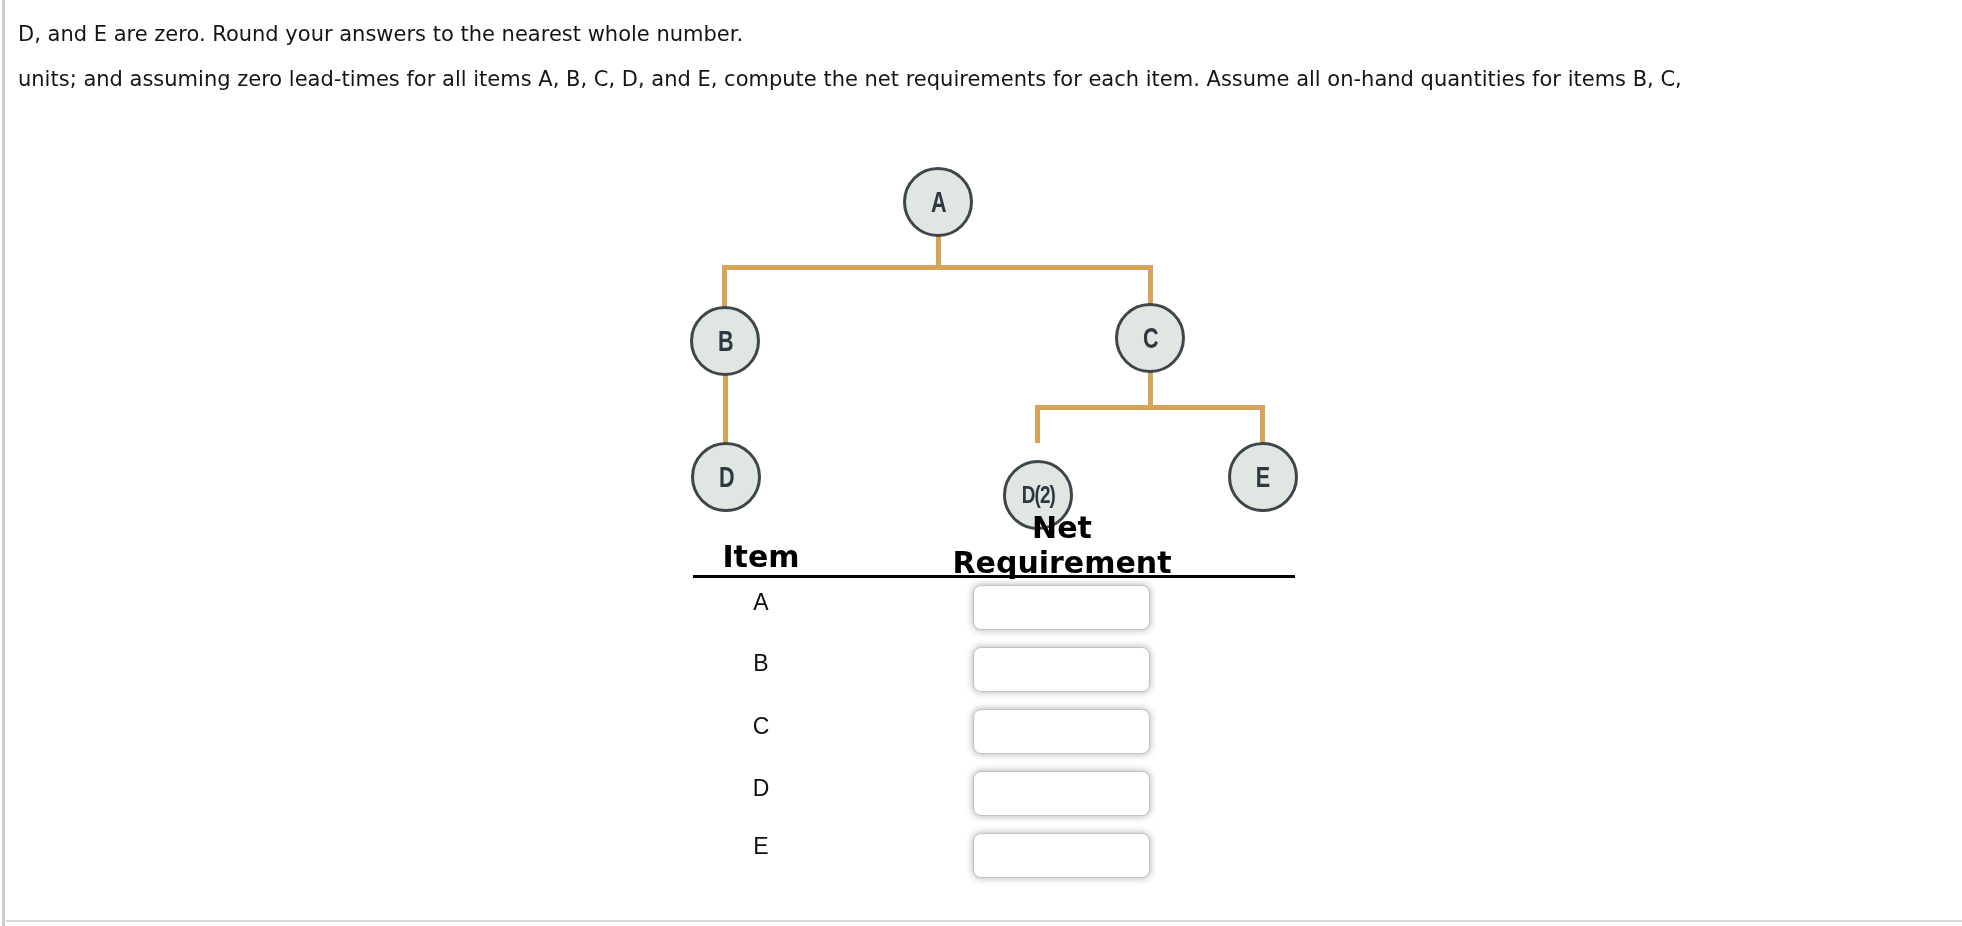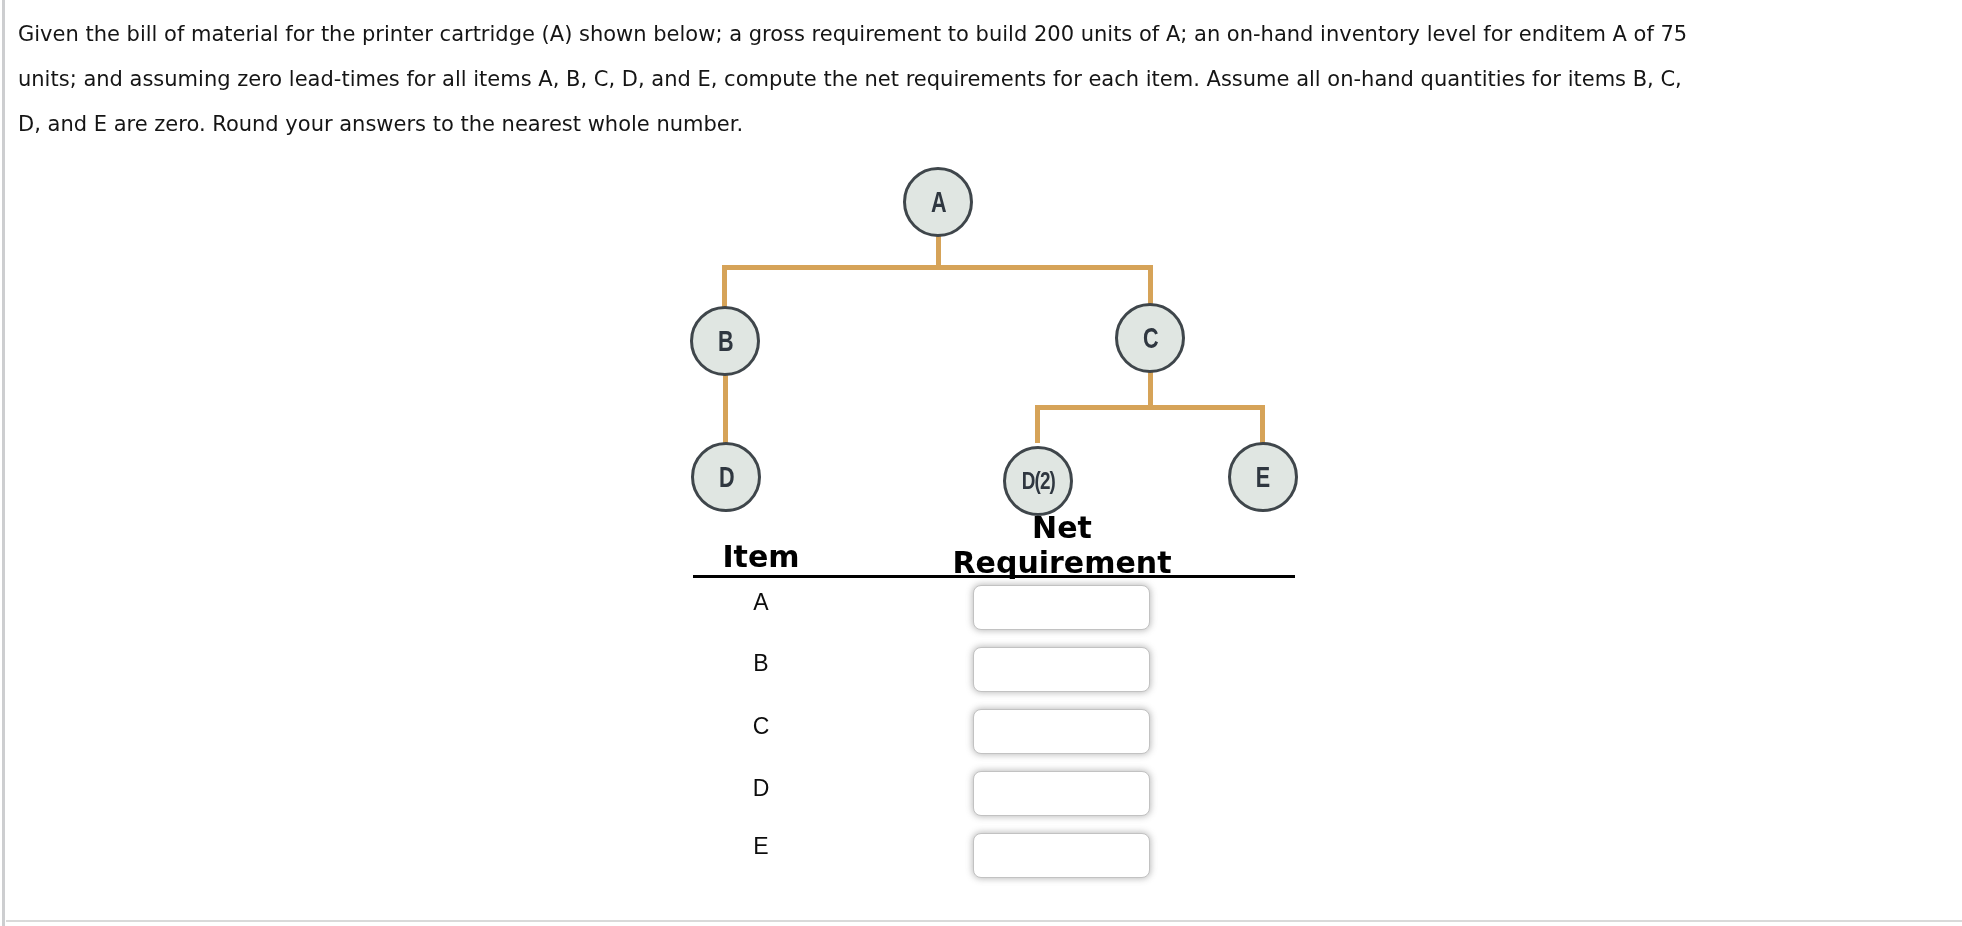--- a/index.html
+++ b/index.html
@@ -45,21 +45,21 @@
   .node span {
     font-family:"Liberation Sans",sans-serif;
     font-weight:bold; font-size:30px; color:#2f3740;
     transform:scaleX(0.72); letter-spacing:-1px;
   }
   .node.wide span { font-size:23px; transform:scaleX(0.82); letter-spacing:-1px; }
   .n-a  { left:903px;  top:167px; }
   .n-b  { left:690px;  top:306px; }
   .n-c  { left:1115px; top:303px; }
   .n-d  { left:691px;  top:442px; }
-  .n-d2 { left:1003px; top:446px; }
+  .n-d2 { left:1003px; top:460px; }
   .n-e  { left:1228px; top:442px; }
   
   .col-header {
     position:absolute; font-weight:bold; font-size:30px; color:#000;
     text-align:center;
   }
   .h-item { left:701px; top:539px; width:120px; }
   .h-net  { left:947px; top:510px; width:230px; }
   .table-rule {
     position:absolute; left:693px; top:575px; width:602px; height:3px;
@@ -85,23 +85,22 @@
 </style>
 </head>
 <body>
 
 <div class="page">
 
   <div class="panel-border-left"></div>
   <div class="panel-border-bottom"></div>
 
   <div class="question">
-    <div class="qline">Given the bill of material for the printer cartridge (A) shown below; a gross requirement to build 200 units of A; an on-hand inventory level for enditem A of 75</div>
+    <div class="qline">D, and E are zero. Round your answers to the nearest whole number.</div>
     <div class="qline">units; and assuming zero lead-times for all items A, B, C, D, and E, compute the net requirements for each item. Assume all on-hand quantities for items B, C,</div>
-    <div class="qline">D, and E are zero. Round your answers to the nearest whole number.</div>
   </div>
 
   <div class="diagram">
     <div class="cline l-a-stub"></div>
     <div class="cline l-top-conn"></div>
     <div class="cline l-b-stub"></div>
     <div class="cline l-c-stub"></div>
     <div class="cline l-bd"></div>
     <div class="cline l-c-stub2"></div>
     <div class="cline l-c-conn"></div>

